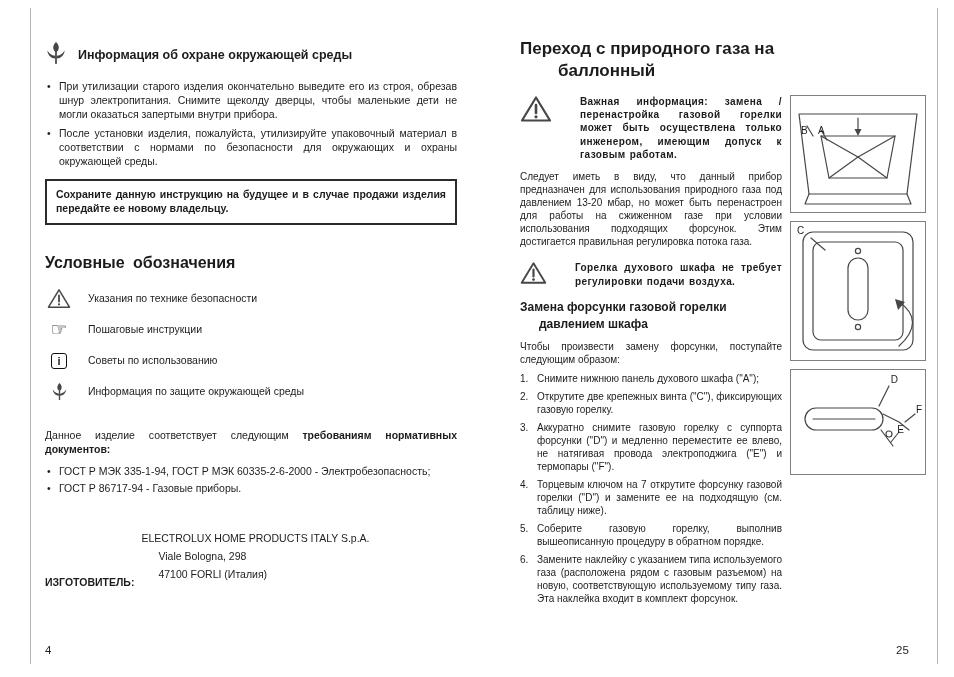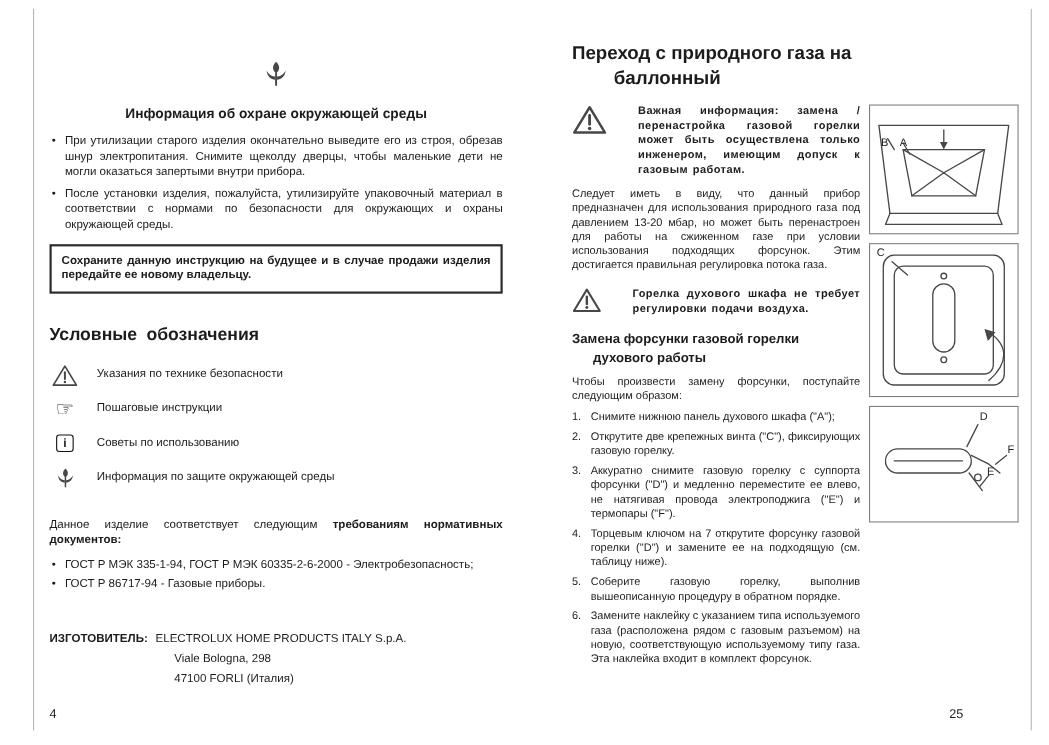--- a/index.html
+++ b/index.html
@@ -13,21 +13,21 @@
   }
   .crop-line { position: absolute; width: 1px; background: #b5b5b5; }
   .crop-left  { left: 30px;  top: 8px;  height: 656px; }
   .crop-right { left: 937px; top: 8px;  height: 656px; }
 
   
   .left-page {
     position: absolute; left: 45px; top: 35px; width: 412px;
     font-size: 10.5px; line-height: 1.32;
   }
-  .env-header { display: flex; align-items: center; gap: 11px; margin-top: 20px; flex-direction: column; }
+  .env-header { display: flex; align-items: center; gap: 11px; margin-top: 6px; }
   .env-header .title { font-weight: bold; font-size: 12.5px; }
   .bullets { margin-top: 11px; }
   .bullet-item { position: relative; padding-left: 14px; text-align: justify; margin-bottom: 6px; }
   .bullet-item::before { content: "•"; position: absolute; left: 2px; top: 0; }
   .keep-box {
     margin-top: 10px; border: 2px solid #2b2b2b; padding: 7px 9px;
     font-weight: bold; text-align: justify;
   }
   .symbols-title { margin-top: 27px; font-weight: bold; font-size: 16px; word-spacing: 4px; }
   .symbol-rows { margin-top: 15px; }
@@ -37,26 +37,26 @@
   .info-box {
     width: 16px; height: 16px; border: 1.6px solid #111; border-radius: 3px;
     display: flex; align-items: center; justify-content: center;
     font-weight: bold; font-size: 11px;
   }
   .compliance { margin-top: 26px; text-align: justify; }
   .compliance b { font-weight: bold; }
   .gost-list { margin-top: 8px; }
   .gost-list .bullet-item { margin-bottom: 4px; }
   .manufacturer { margin-top: 36px; display: flex; gap: 7px; }
-  .manufacturer .label { font-weight: bold; white-space: nowrap; }
+  .manufacturer .label { font-weight: bold; white-space: nowrap; margin-top: 44px; }
   .manufacturer .lines div { margin-bottom: 4px; }
   .manufacturer .lines div + div { margin-left: 17px; }
   .page-num { position: absolute; font-size: 11.5px; }
   .page-num-left  { left: 45px;  top: 644px; }
-  .page-num-right { left: 863px; top: 644px; }
+  .page-num-right { left: 896px; top: 644px; }
 
   
   .right-col-text {
     position: absolute; left: 520px; top: 38px; width: 262px;
     font-size: 10px; line-height: 1.3;
   }
   .main-title {
     font-weight: bold; font-size: 17px; line-height: 1.28;
     width: 276px; padding-left: 38px; text-indent: -38px;
   }
@@ -200,21 +200,21 @@
     <span>
       <svg width="27" height="24" viewBox="0 0 32 28">
         <path class="lineart" style="stroke-width:2.2" d="M16 2.5 L30 25.5 L2 25.5 Z"></path>
         <line class="lineart" style="stroke-width:2.6" x1="16" y1="10" x2="16" y2="18"></line>
         <circle class="lineart-fill" cx="16" cy="21.8" r="1.6"></circle>
       </svg>
     </span>
     <span class="note-text">Горелка духового шкафа не требует регулировки подачи воздуха.</span>
   </div>
 
-  <div class="section-title">Замена форсунки газовой горелки духового работы</div>
+  <div class="section-title">Замена форсунки газовой горелки давлением шкафа</div>
 
   <div class="steps-intro">Чтобы произвести замену форсунки, поступайте следующим образом:</div>
 
   <ol class="steps">
     <li>Снимите нижнюю панель духового шкафа ("A");</li>
     <li>Открутите две крепежных винта ("C"), фиксирующих газовую горелку.</li>
     <li>Аккуратно снимите газовую горелку с суппорта форсунки ("D") и медленно переместите ее влево, не натягивая провода электроподжига ("E") и термопары ("F").</li>
     <li>Торцевым ключом на 7 открутите форсунку газовой горелки ("D") и замените ее на подходящую (см. таблицу ниже).</li>
     <li>Соберите газовую горелку, выполнив вышеописанную процедуру в обратном порядке.</li>
     <li>Замените наклейку с указанием типа используемого газа (расположена рядом с газовым разъемом) на новую, соответствующую используемому типу газа. Эта наклейка входит в комплект форсунок.</li>

